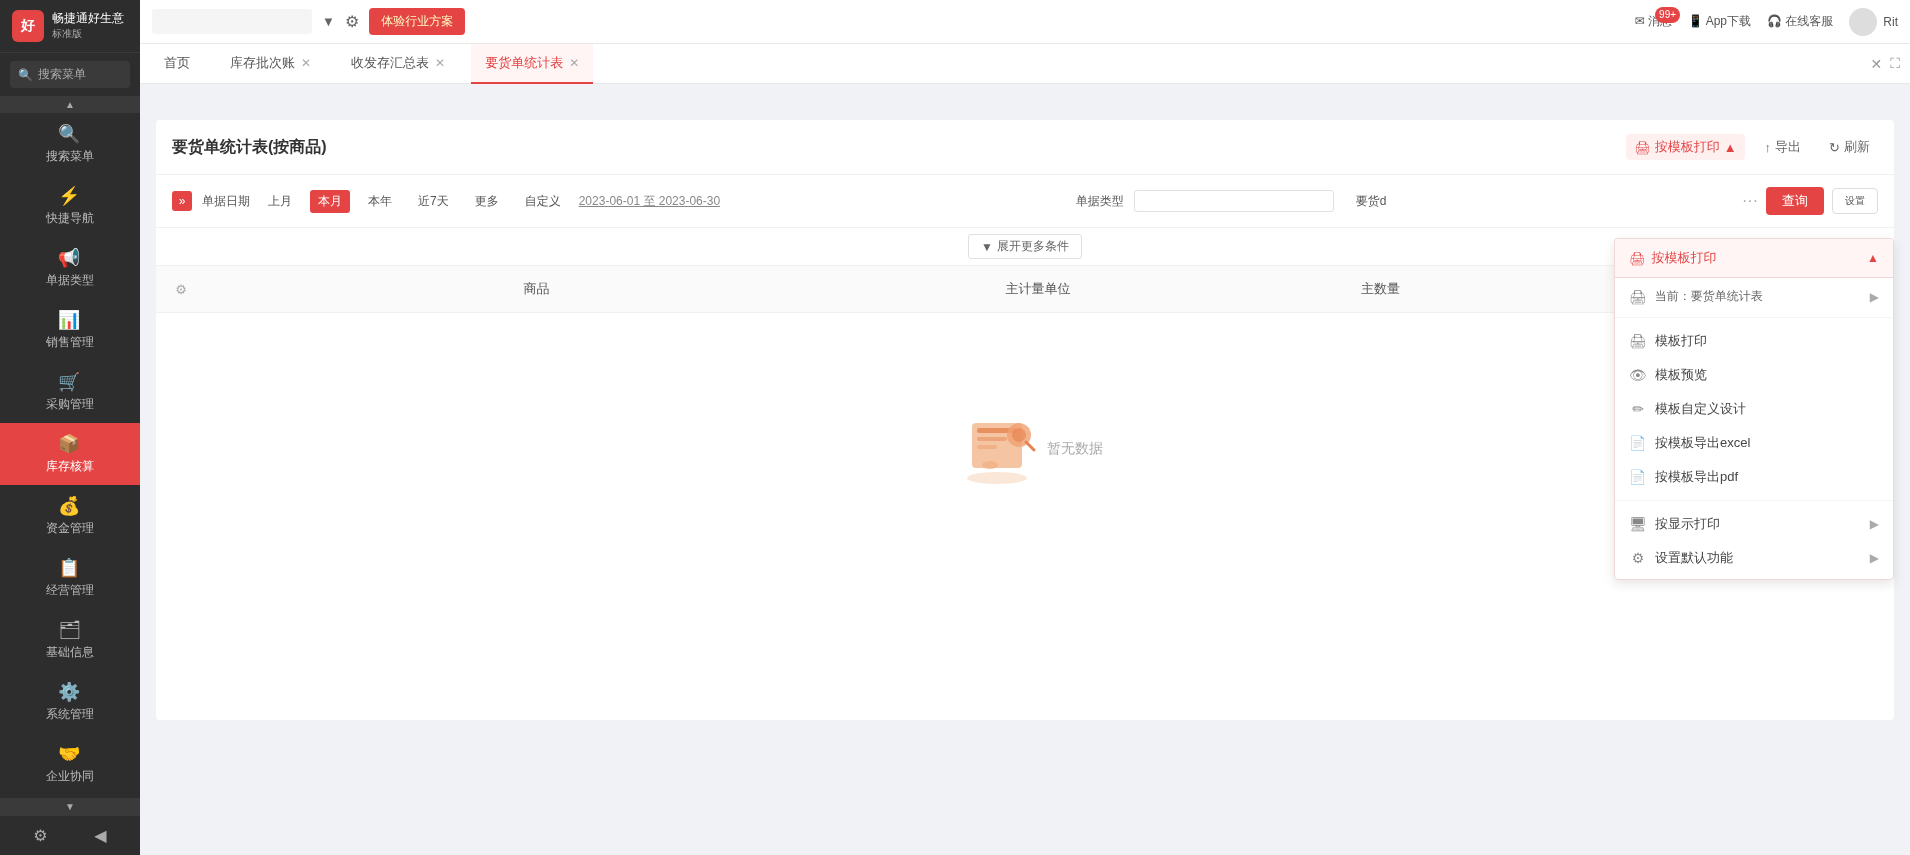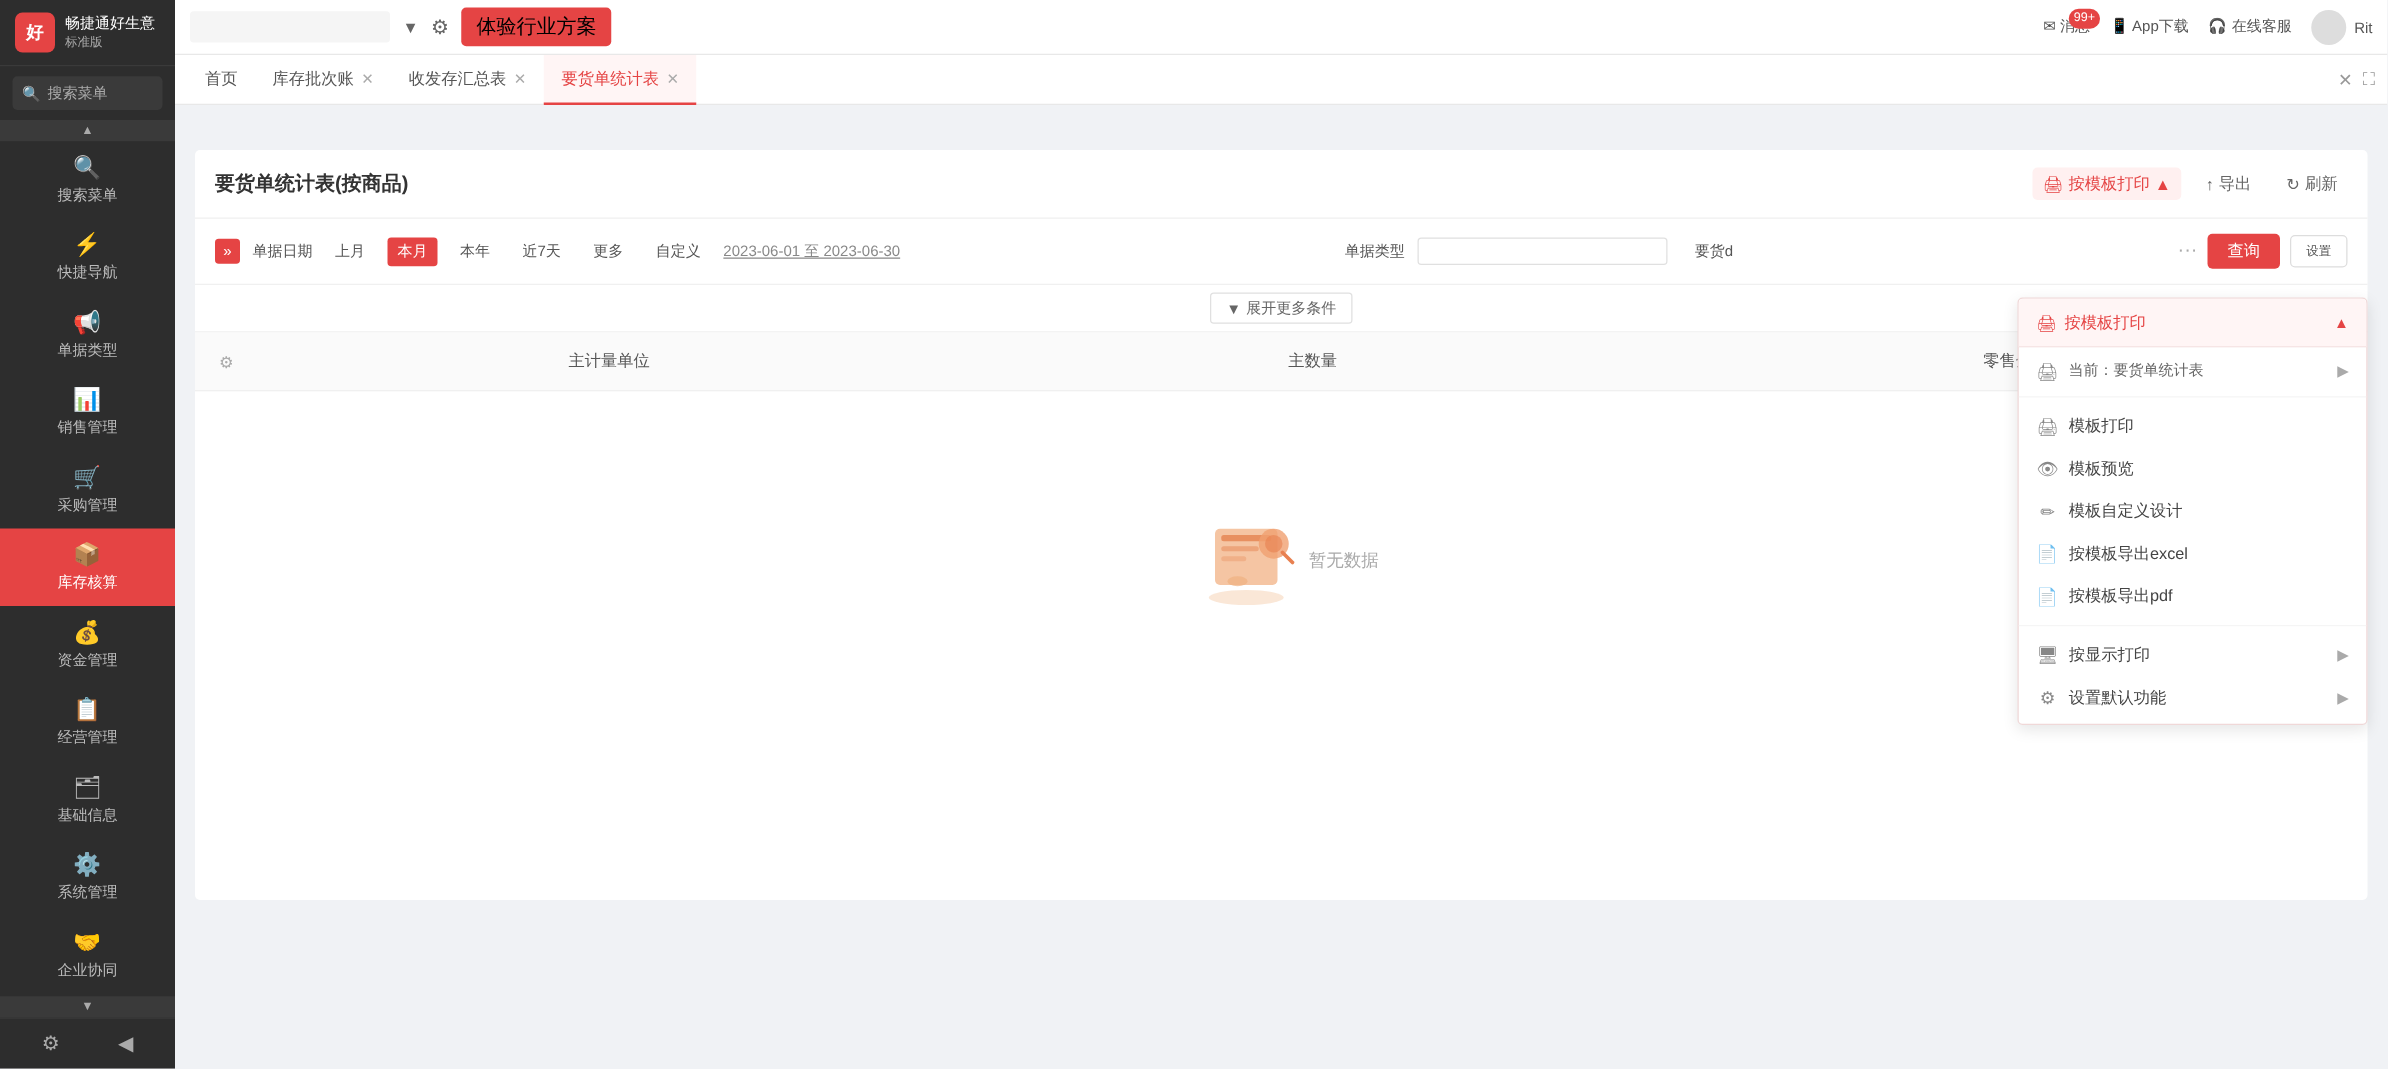--- a/index.html
+++ b/index.html
@@ -97,25 +97,25 @@
       border-radius: 4px;
       padding: 4px 10px;
       font-size: 12px;
       color: #999;
       min-width: 160px;
     }
     .topbar-dropdown { color: #666; cursor: pointer; }
     .topbar-gear { color: #666; cursor: pointer; font-size: 16px; }
     .topbar-industry {
       background: #e54444;
-      color: #000000;
+      color: #fef9c3;
       border: none;
       border-radius: 4px;
       padding: 5px 12px;
-      font-size: 16px;
+      font-size: 12px;
       cursor: pointer;
     }
     .topbar-spacer { flex: 1; }
     .topbar-right { display: flex; align-items: center; gap: 16px; color: #555; font-size: 12px; }
     .topbar-badge {
       position: relative;
       cursor: pointer;
     }
     .badge-count {
       position: absolute;
@@ -133,21 +133,21 @@
     .user-avatar { width: 28px; height: 28px; border-radius: 50%; background: #ddd; }
 
     
     .tabs-bar {
       height: 40px;
       background: #fff;
       display: flex;
       align-items: center;
       padding: 0 10px;
       border-bottom: 1px solid #e8e8e8;
-      gap: 0;
+      gap: 12px;
       flex-shrink: 0;
       position: relative;
     }
     .tab {
       height: 40px;
       display: flex;
       align-items: center;
       padding: 0 14px;
       font-size: 13px;
       color: #555;
@@ -596,20 +596,21 @@
 
       <div class="filter-expand-more">
         <button class="expand-more-btn">
           <span>▼</span>
           <span>展开更多条件</span>
         </button>
       </div>
 
       <div class="table-header">
         <div class="th th-gear">⚙</div>
+        <div class="th th-product">商品</div>
         <div class="th th-unit">主计量单位</div>
         <div class="th th-qty">主数量</div>
         <div class="th th-amount">零售金额</div>
       </div>
 
       <div class="empty-state">
         <svg class="empty-icon" viewBox="0 0 100 100" xmlns="http://www.w3.org/2000/svg">
           <ellipse cx="50" cy="85" rx="30" ry="6" fill="#f5d0b0" opacity="0.5"></ellipse>
           <rect x="25" y="30" width="50" height="45" rx="4" fill="#f5c5a3"></rect>
           <rect x="30" y="35" width="40" height="5" rx="2" fill="#e89060"></rect>

